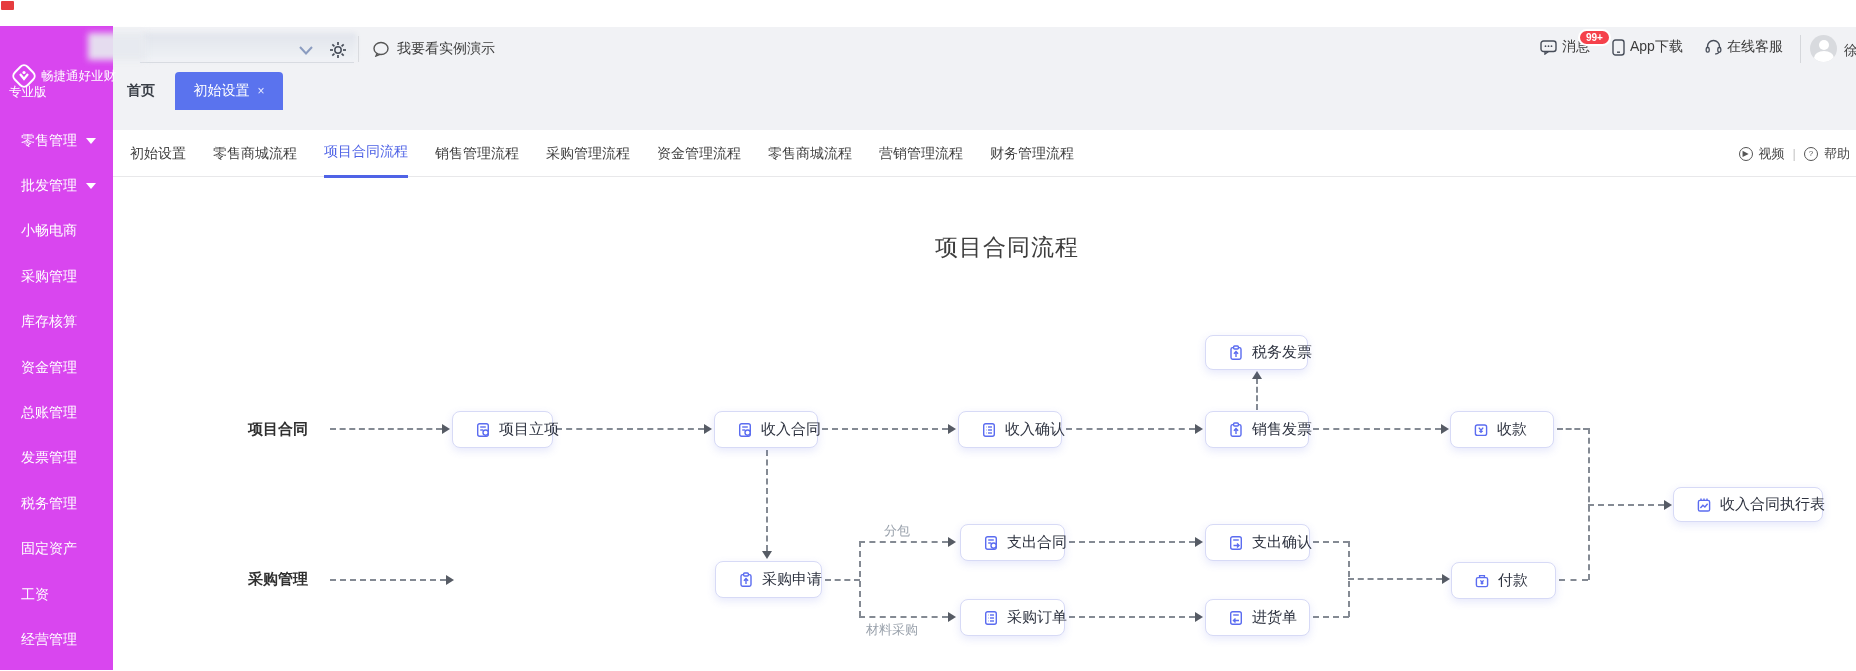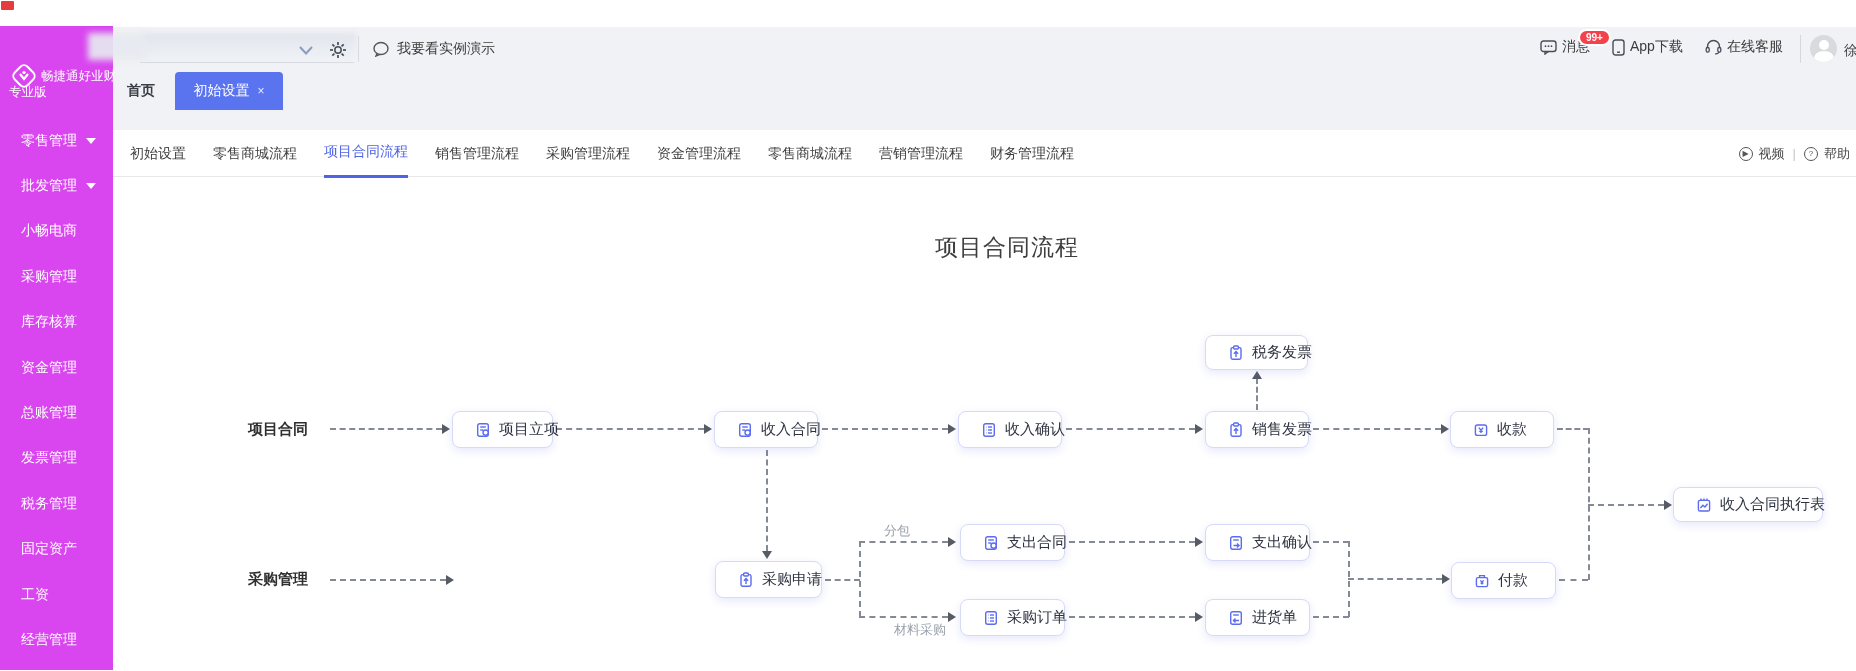--- a/index.html
+++ b/index.html
@@ -319,21 +319,21 @@
     <div class="fl ah ah-r" style="left:1195px;top:537px;"></div>
   <div class="fl hline" style="left:1069px;top:616px;width:126px;"></div>
     <div class="fl ah ah-r" style="left:1195px;top:612px;"></div>
   <div class="fl hline" style="left:1313px;top:541px;width:36px;"></div>
   <div class="fl hline" style="left:1313px;top:616px;width:36px;"></div>
   <div class="fl vline" style="left:1348px;top:541px;height:76px;"></div>
   <div class="fl hline" style="left:1348px;top:578px;width:94px;"></div>
     <div class="fl ah ah-r" style="left:1442px;top:574px;"></div>
 
   <div class="edge-label" style="left:884px;top:522px;">分包</div>
-  <div class="edge-label" style="left:866px;top:621px;margin-left:28px;">材料采购</div>
+  <div class="edge-label" style="left:866px;top:621px;">材料采购</div>
 
   <div class="fnode" style="left:452px;top:411px;width:101px;">
     <svg class="nico" width="16" height="16" viewBox="0 0 16 16">
         <use href="#sym-doc-badge"></use>
       </svg>
     <span>项目立项</span>
     </div>
   <div class="fnode" style="left:714px;top:411px;width:104px;">
     <svg class="nico" width="16" height="16" viewBox="0 0 16 16">
         <use href="#sym-doc-badge"></use>

